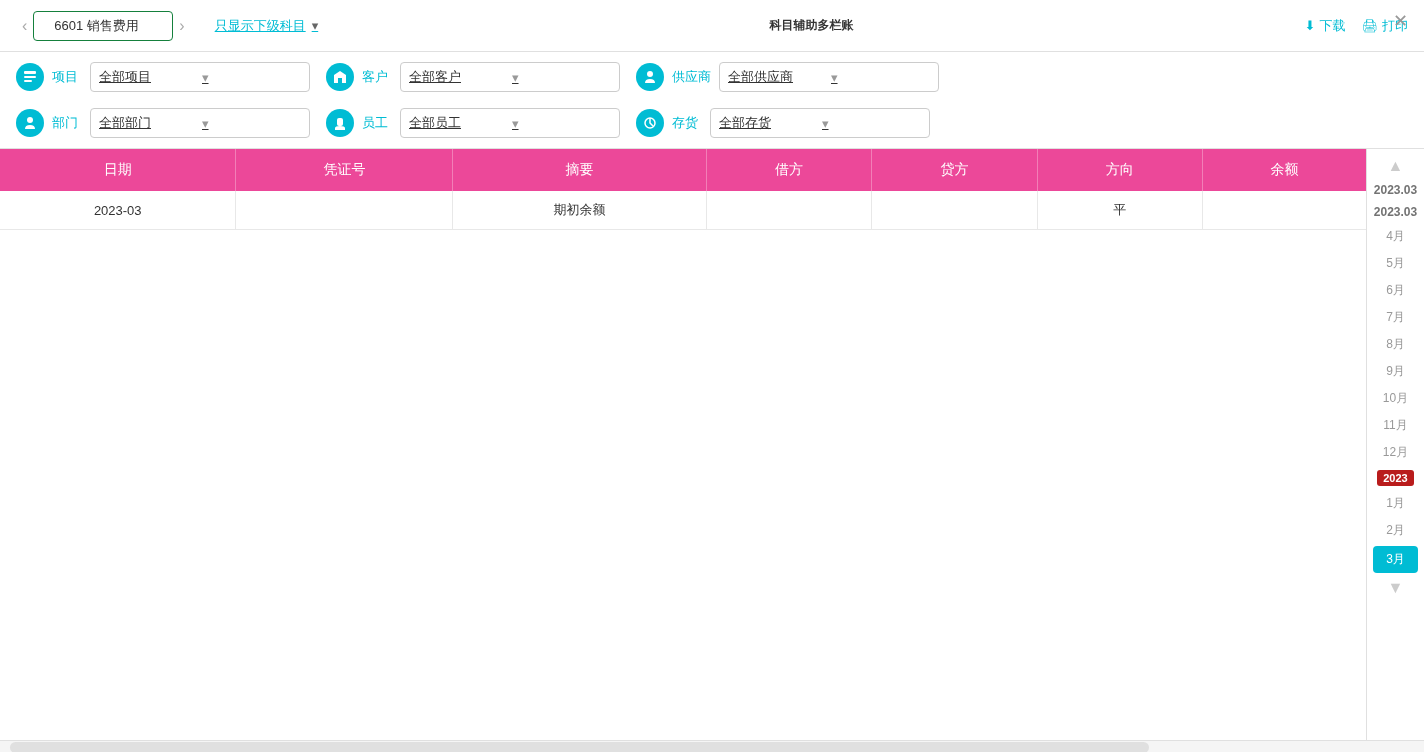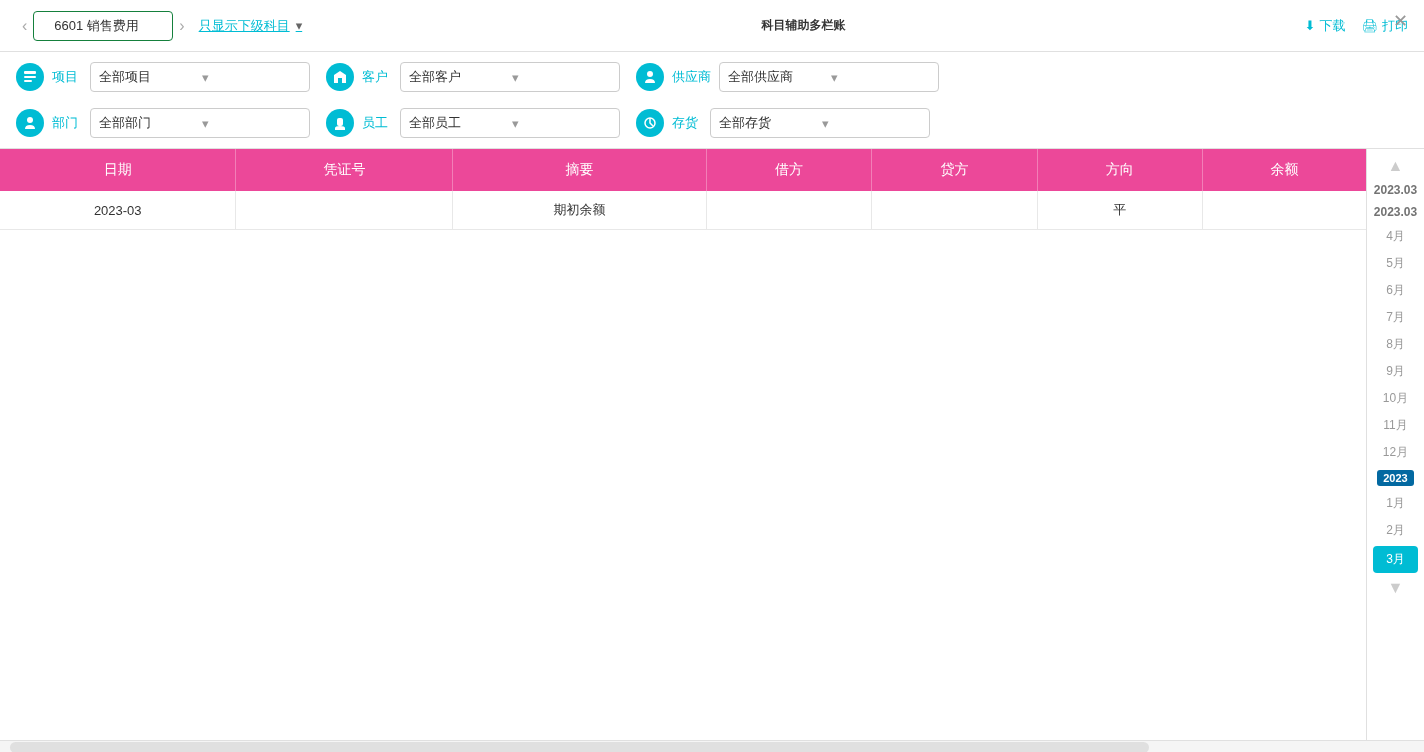--- a/index.html
+++ b/index.html
@@ -39,21 +39,21 @@
       padding: 3px 20px;
       font-size: 13px;
       color: #333;
       min-width: 140px;
       height: 30px;
     }
 
     .show-sub-btn {
       display: flex;
       align-items: center;
-      margin-left: 8px;
+      margin-left: 24px;
       color: #00bcd4;
       text-decoration: underline;
       cursor: pointer;
       font-size: 13px;
     }
     .show-sub-btn .chevron { margin-left: 6px; color: #666; }
 
     .page-title {
       flex: 1;
       text-align: center;
@@ -132,20 +132,21 @@
       border: 1px solid #ccc;
       border-radius: 4px;
       padding: 4px 8px;
       font-size: 13px;
       color: #333;
       min-width: 220px;
       height: 30px;
       cursor: pointer;
       background: #fff;
       position: relative;
+      text-decoration: underline;
     }
 
     .filter-select span { flex: 1; }
     .filter-select .sel-arrow { color: #999; margin-left: 4px; }
 
     
     .table-wrapper {
       flex: 1;
       overflow: hidden;
       position: relative;
@@ -242,21 +243,21 @@
       border-radius: 4px;
       margin: 2px 6px;
       width: calc(100% - 12px);
     }
 
     .timeline-item.year-badge {
       display: inline-block;
     }
 
     .year-label {
-      background: #0369a1;
+      background: #b91c1c;
       color: white;
       padding: 2px 6px;
       border-radius: 3px;
       font-size: 11px;
       font-weight: bold;
     }
 
     .timeline-header-item {
       font-size: 12px;
       color: #737373;

